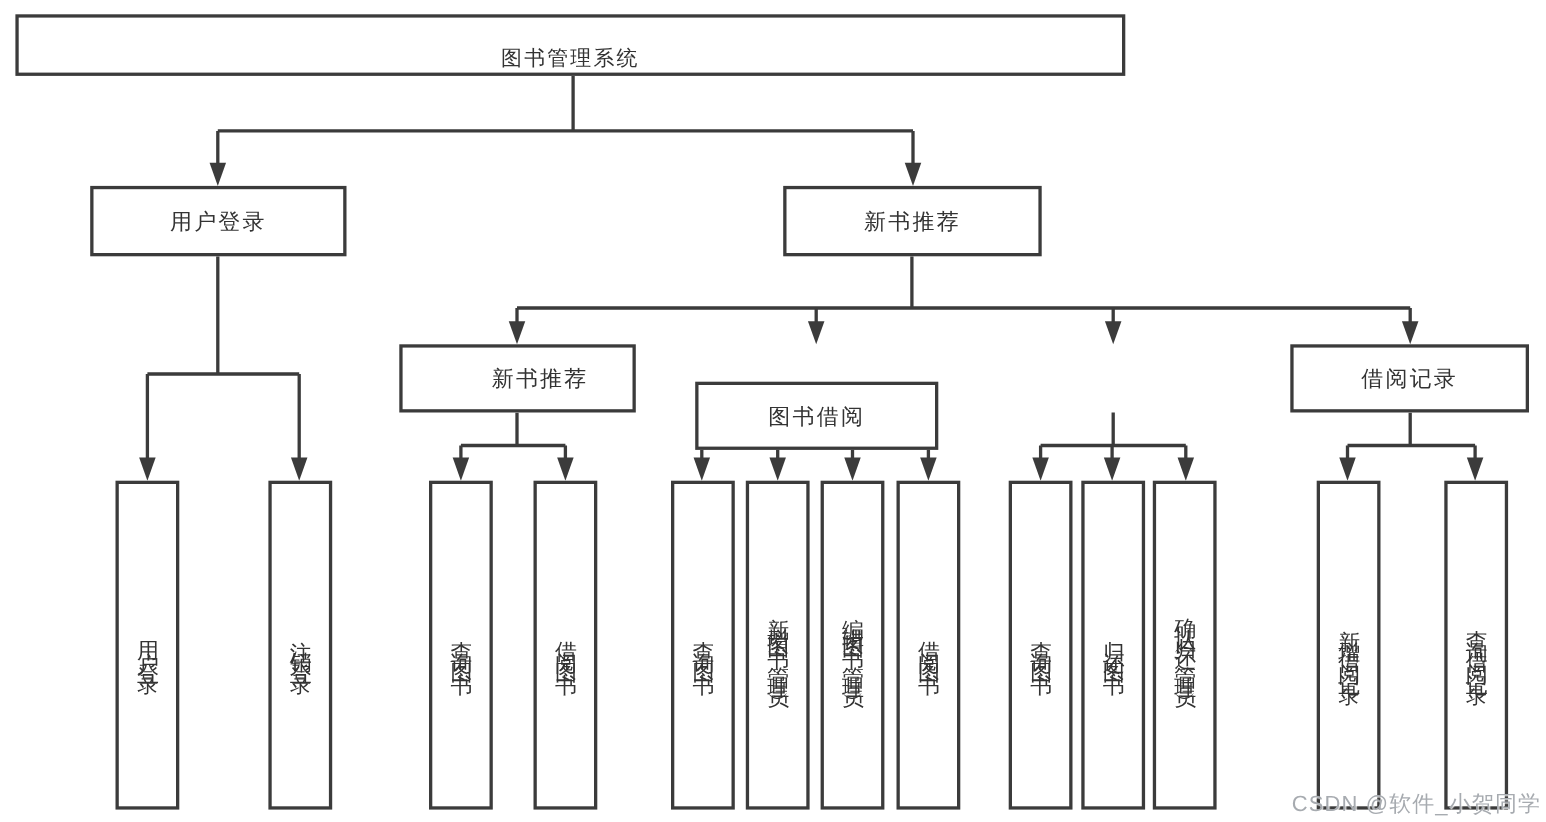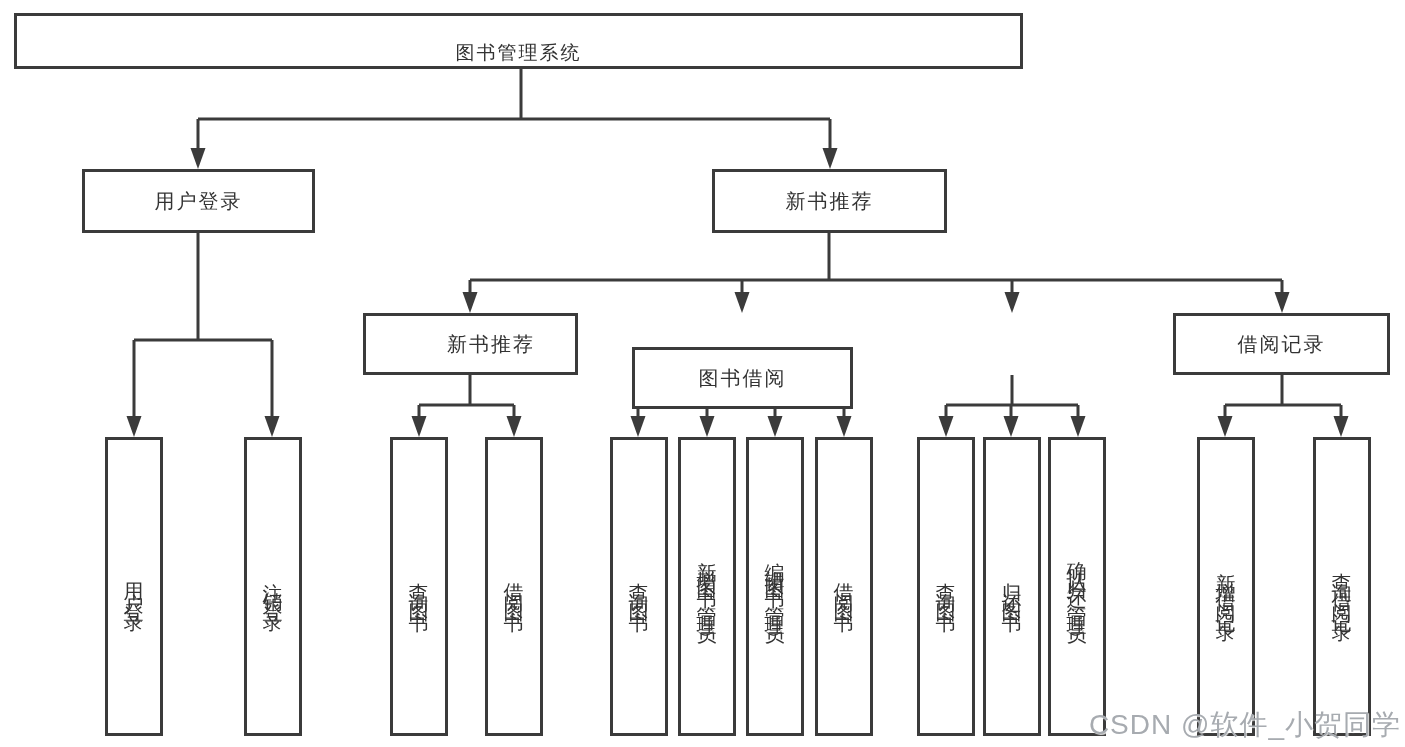--- a/index.html
+++ b/index.html
@@ -24,21 +24,21 @@
     font-size:20px;letter-spacing:2px;color:var(--text);
   }
   .leaf{
     position:absolute;box-sizing:border-box;border:3px solid var(--box-border);
     background:#fff;width:58px;top:437px;height:299px;
     writing-mode:vertical-rl;text-orientation:mixed;
     display:flex;align-items:center;justify-content:center;
     font-size:20px;letter-spacing:10px;color:var(--text);line-height:1;
   }
   #watermark{
-    position:absolute;right:4px;bottom:3px;font-size:28px;letter-spacing:1px;
+    position:absolute;right:4px;bottom:3px;font-size:20px;letter-spacing:1px;
     color:var(--watermark);text-shadow:1px 1px 1px rgba(255,255,255,0.85);
     white-space:nowrap;
   }
 </style>
 </head>
 <body>
 
 <div id="canvas">
 
   <svg id="wires" viewBox="0 0 1405 747" xmlns="http://www.w3.org/2000/svg">

